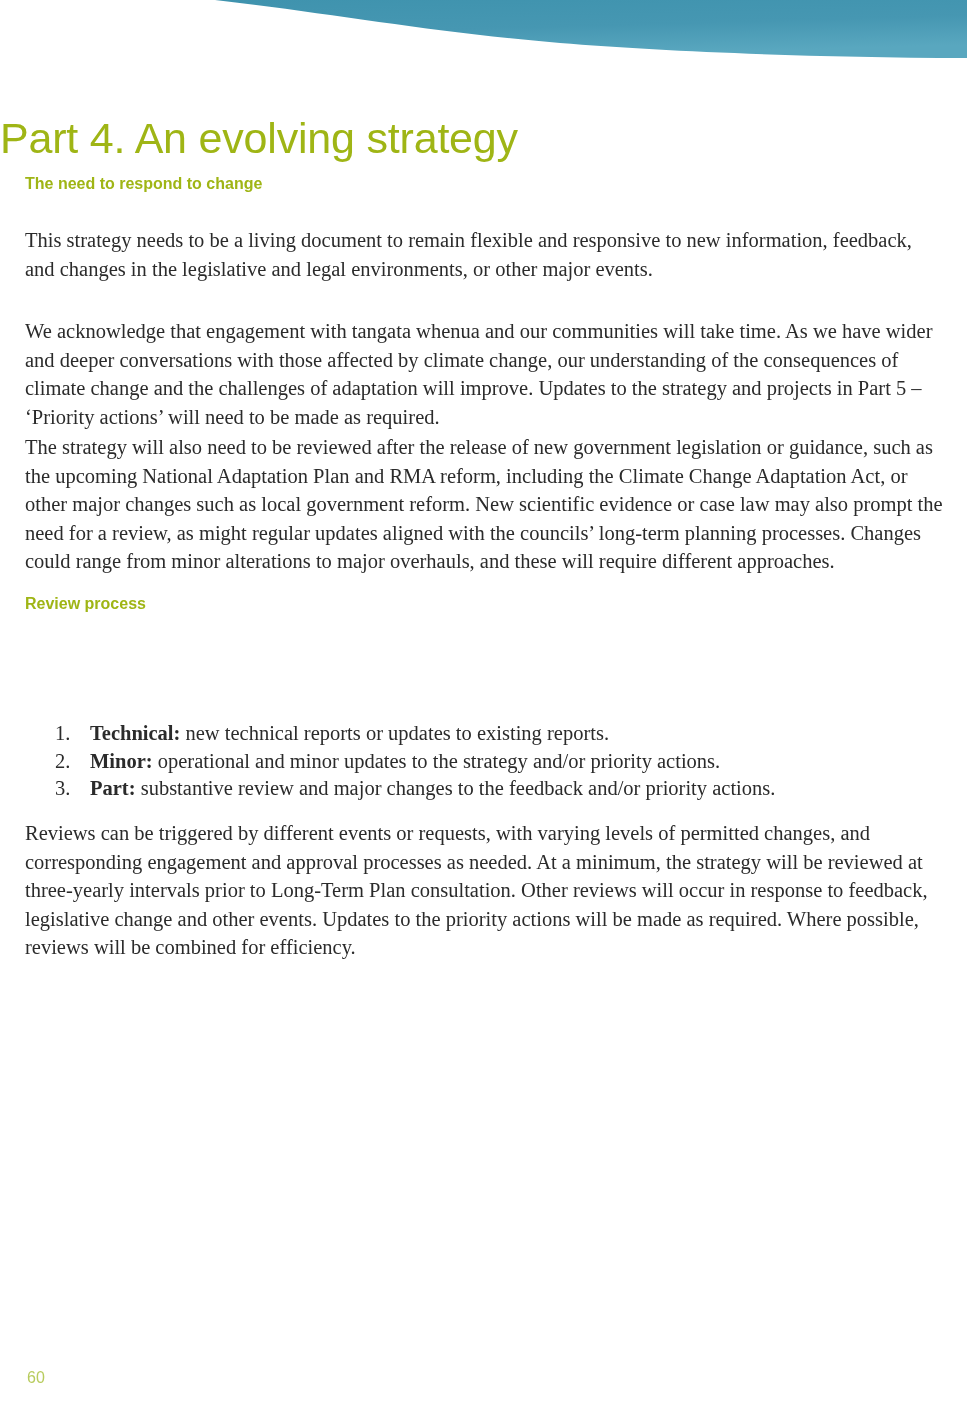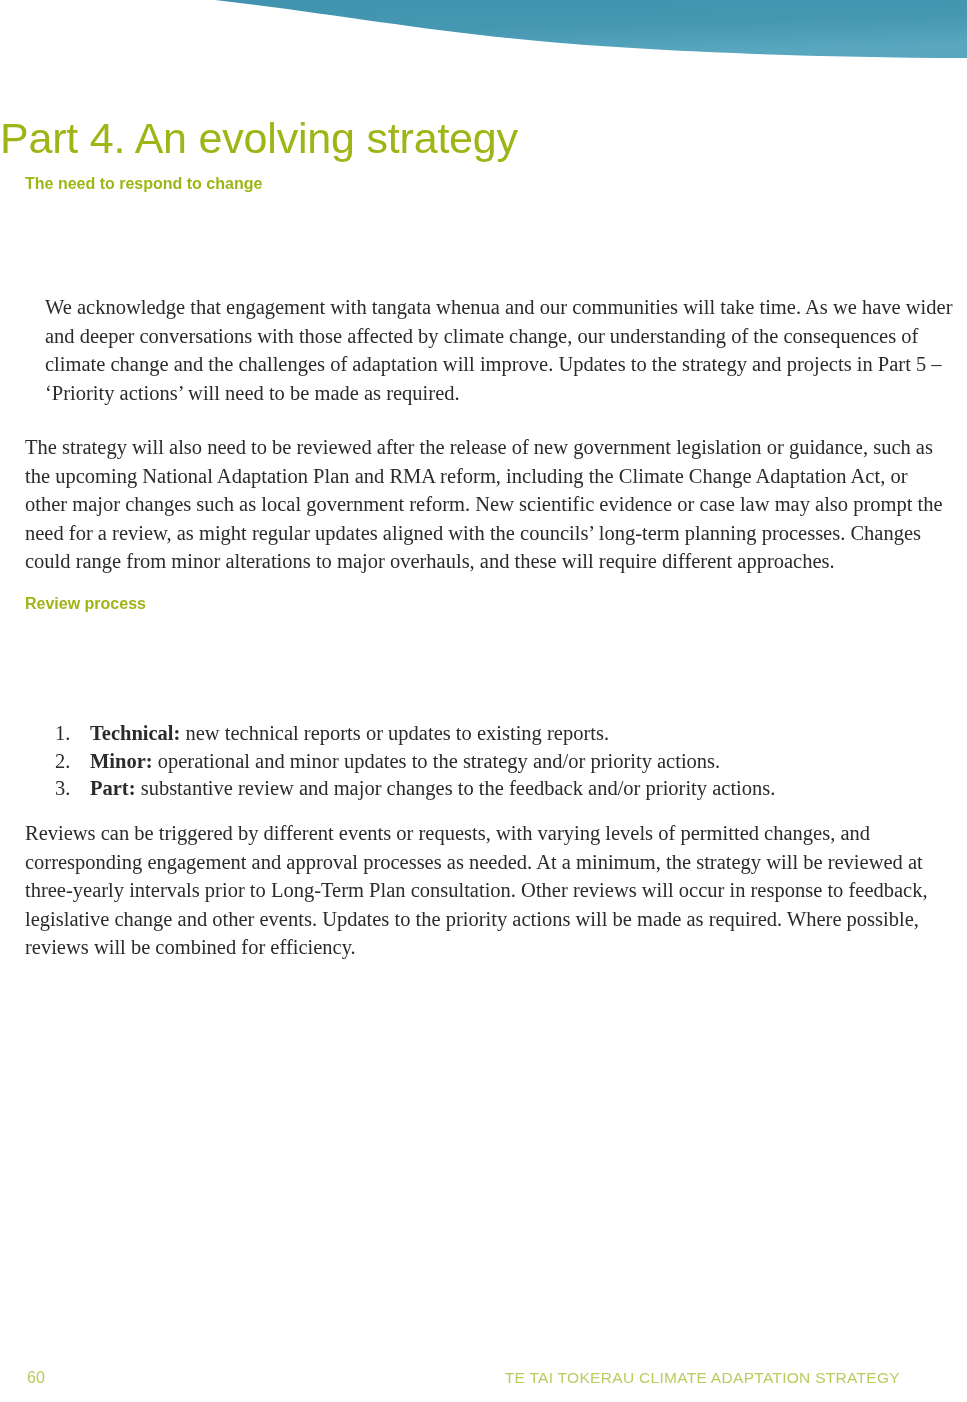--- a/index.html
+++ b/index.html
@@ -140,22 +140,25 @@
       <path d="M215,0 C330,13 430,32 560,43 C660,51 790,57 967,58 L967,0 Z" fill="url(#tealgrad)"></path>
     </svg>
   </div>
 
   <h1 class="part-title">Part 4. An evolving strategy</h1>
 
   <div class="body-block" style="top:175px;">
     <h2 class="section-heading">The need to respond to change</h2>
   </div>
 
+  <div class="body-block" style="top:226px;">
+    <p class="para">This strategy needs to be a living document to remain flexible and responsive to new information, feedback, and changes in the legislative and legal environments, or other major events.</p>
+  </div>
 
-  <div class="body-block" style="top:293px;margin-left:20px;">
+  <div class="body-block" style="top:317px;">
     <p class="para">We acknowledge that engagement with tangata whenua and our communities will take time. As we have wider and deeper conversations with those affected by climate change, our understanding of the consequences of climate change and the challenges of adaptation will improve. Updates to the strategy and projects in Part 5 – ‘Priority actions’ will need to be made as required.</p>
   </div>
 
   <div class="body-block" style="top:433px;">
     <p class="para">The strategy will also need to be reviewed after the release of new government legislation or guidance, such as the upcoming National Adaptation Plan and RMA reform, including the Climate Change Adaptation Act, or other major changes such as local government reform. New scientific evidence or case law may also prompt the need for a review, as might regular updates aligned with the councils’ long-term planning processes. Changes could range from minor alterations to major overhauls, and these will require different approaches.</p>
   </div>
 
   <div class="body-block" style="top:595px;">
     <h2 class="section-heading">Review process</h2>
   </div>
@@ -174,16 +177,15 @@
       </li>
     </ol>
   </div>
 
   <div class="body-block" style="top:819px;">
     <p class="para">Reviews can be triggered by different events or requests, with varying levels of permitted changes, and corresponding engagement and approval processes as needed. At a minimum, the strategy will be reviewed at three-yearly intervals prior to Long-Term Plan consultation. Other reviews will occur in response to feedback, legislative change and other events. Updates to the priority actions will be made as required. Where possible, reviews will be combined for efficiency.</p>
   </div>
 
   <div class="footer">
     <span class="page-number">60</span>
-    <span class="footer-title">TE TAI TOKERAU CLIMATE ADAPTATION STRATEGY</span>
   </div>
 
 </div>
 
 </body></html>

